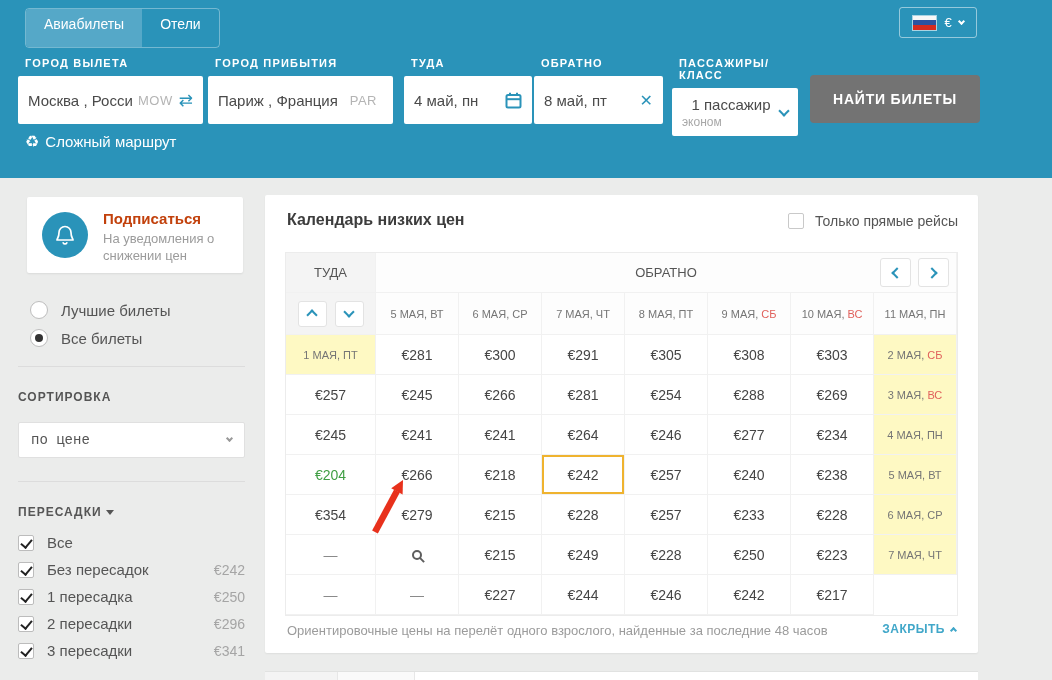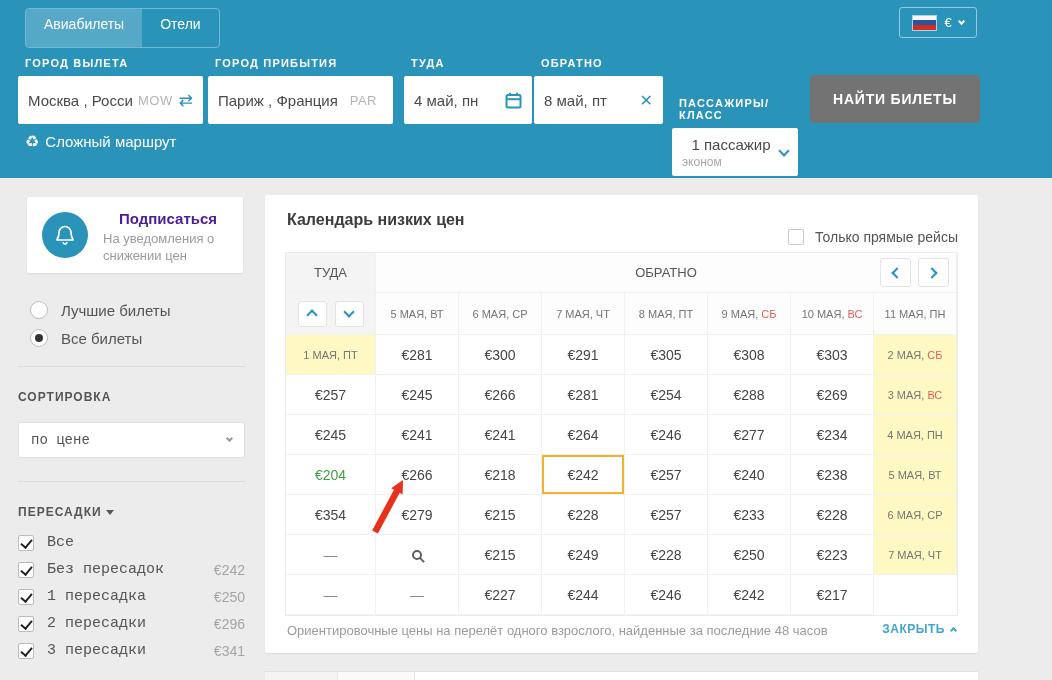--- a/index.html
+++ b/index.html
@@ -36,21 +36,21 @@
                 font-family:"Liberation Sans", sans-serif; }
   .complex { position:absolute; left:25px; top:132px; color:#fff; font-size:15px;
              display:flex; align-items:center; gap:6px; cursor:pointer; }
   .complex .ric { font-size:16px; }
 
   
   .sub-card { position:absolute; left:27px; top:197px; width:216px; height:76px; background:#fff;
               border-radius:2px; box-shadow:0 1px 2px rgba(0,0,0,.08); }
   .bell-circle { position:absolute; left:15px; top:15px; width:46px; height:46px; border-radius:50%;
                  background:#2a93b9; display:flex; align-items:center; justify-content:center; }
-  .sub-title { position:absolute; left:76px; top:13px; font-size:15px; font-weight:bold; color:#4c1d95;margin-left:16px; }
+  .sub-title { position:absolute; left:76px; top:13px; font-size:15px; font-weight:bold; color:#c2410c; }
   .sub-text { position:absolute; left:76px; top:33px; width:135px; font-size:13px; color:#9b9b9b; line-height:17px; }
 
   .radio-list { position:absolute; left:30px; top:296px; }
   .radio-row { display:flex; align-items:center; height:28px; cursor:pointer; }
   .radio { width:18px; height:18px; border-radius:50%; border:1px solid #bdbdbd; background:#fff;
            margin-right:13px; position:relative; flex:none; }
   .radio.on::after { content:""; position:absolute; left:4px; top:4px; width:8px; height:8px;
                      border-radius:50%; background:#333; }
   .rlabel { font-size:15px; color:#555; }
 
@@ -63,28 +63,28 @@
             border:1px solid #e0e0e0; border-radius:2px; display:flex; align-items:center;
             padding:0 12px; cursor:pointer;font-family:Liberation Mono, monospace; }
   .select .sval { flex:1; font-size:14px; color:#555; }
 
   .transfer-list { position:absolute; left:18px; top:529px; width:227px; }
   .cb-row { display:flex; align-items:center; height:27px; cursor:pointer; }
   .cb { width:16px; height:16px; border:1px solid #bcbcbc; border-radius:2px; background:#fff;
         margin-right:13px; position:relative; flex:none; }
   .cb.on::after { content:""; position:absolute; left:4px; top:1px; width:5px; height:9px;
                   border-right:2px solid #222; border-bottom:2px solid #222; transform:rotate(40deg); }
-  .cb-label { font-size:15px; color:#555; flex:1;font-family:Liberation Mono, monospace; }
+  .cb-label { font-size:15px; color:#555; flex:1; }
   .cb-price { font-size:14px; color:#a5a5a5; }
 
   
   .cal-card { position:absolute; left:265px; top:195px; width:713px; height:458px; background:#fff;
               border-radius:2px; box-shadow:0 1px 2px rgba(0,0,0,.06); }
   .cal-title { position:absolute; left:22px; top:16px; font-size:16px; font-weight:bold; color:#3d3d3d; }
-  .direct { position:absolute; right:20px; top:34px; display:flex; align-items:flex-end; cursor:pointer;padding-left:48px; }
+  .direct { position:absolute; right:20px; top:18px; display:flex; align-items:flex-end; cursor:pointer;padding-left:48px; }
   .direct .cb { margin-right:11px; border-color:#c9c9c9; }
   .direct-label { font-size:14px; color:#555; }
 
   .grid { position:absolute; left:20px; top:57px; width:673px;
           display:grid; grid-template-columns:90px repeat(7,1fr);
           grid-template-rows:40px 42px repeat(7,40px);
           border:1px solid #ececec; }
   .gc { display:flex; align-items:center; justify-content:center;
         border-right:1px solid #f1f1f1; border-bottom:1px solid #f1f1f1; background:#fff; }
   .gc:nth-child(8n+1){} 
@@ -180,21 +180,21 @@
   </div>
 
   <div class="fgroup" style="left:534px;width:129px;">
     <span class="flabel">ОБРАТНО</span>
     <div class="fbox">
       <span class="fval">8 май, пт</span>
       <span class="teal-glyph" style="font-size:16px;">✕</span>
     </div>
   </div>
 
-  <div class="fgroup" style="left:672px;width:126px;margin-top:40px;">
+  <div class="fgroup" style="left:672px;width:126px;">
     <span class="flabel">ПАССАЖИРЫ/КЛАСС</span>
     <div class="fbox">
       <span class="pass-col">
         <span class="pass-main">1 пассажир</span>
         <span class="pass-sub">эконом</span>
       </span>
       <span class="chev down"></span>
     </div>
   </div>
 

